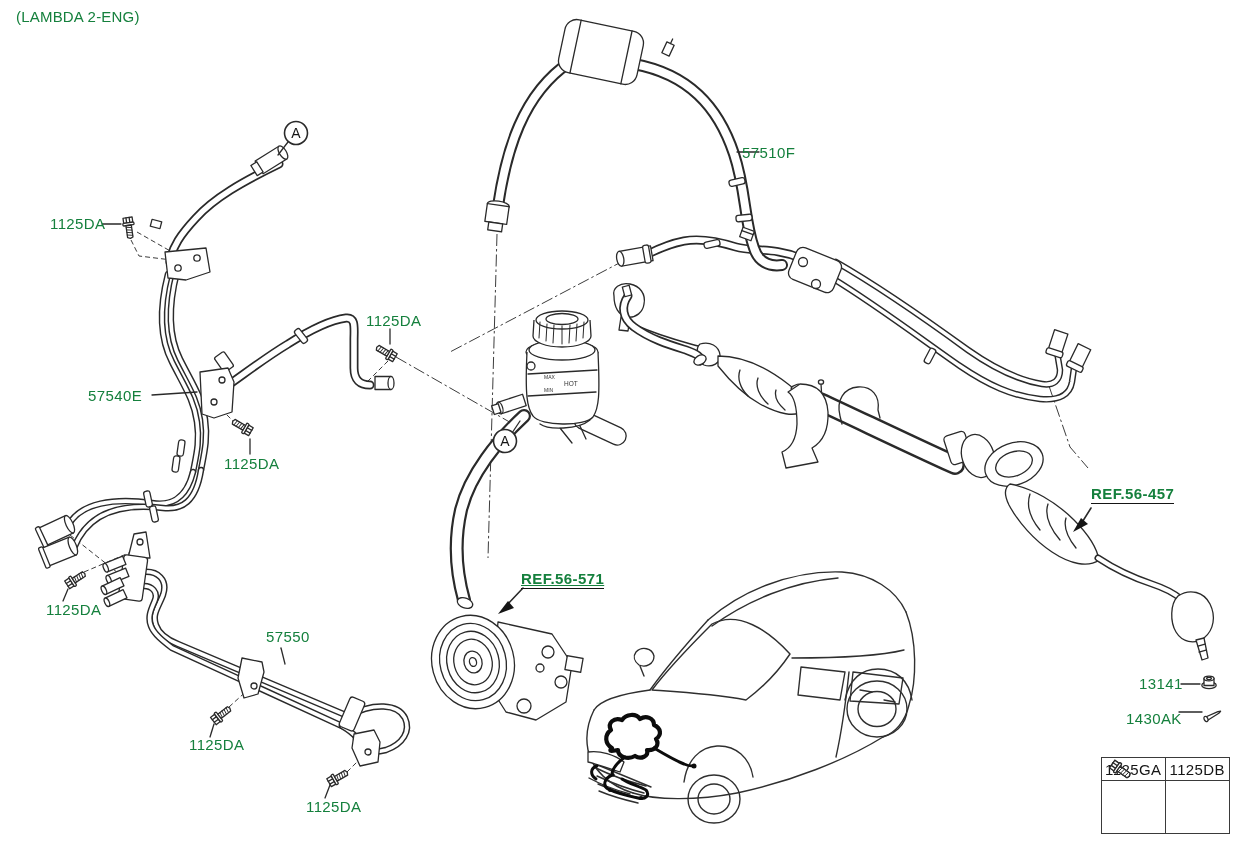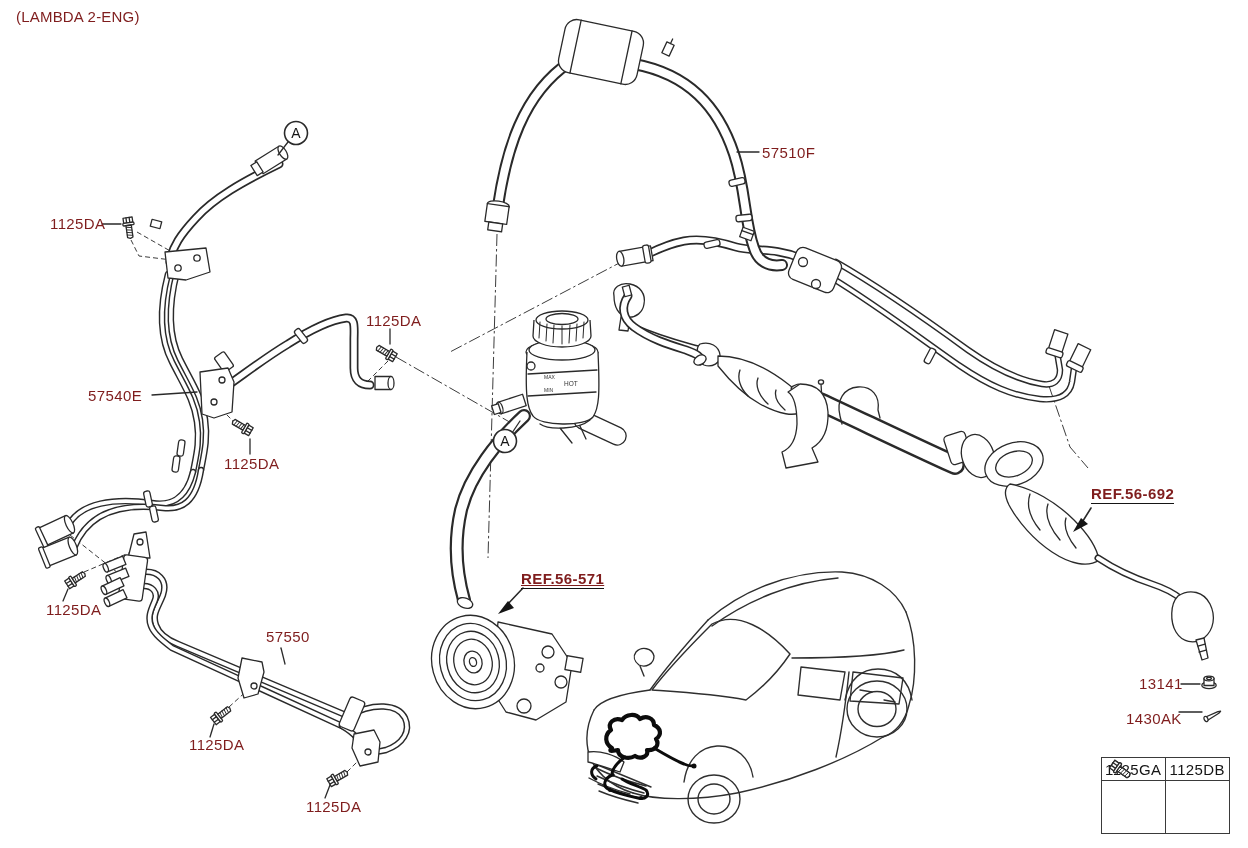--- a/index.html
+++ b/index.html
@@ -1,19 +1,19 @@
 <!DOCTYPE html>
 <html><head>
 <meta charset="utf-8">
 <style>
   html,body{margin:0;padding:0;background:#fff;}
   #stage{position:relative;width:1248px;height:848px;background:#fff;overflow:hidden;
          font-family:"Liberation Sans",sans-serif;}
   svg{position:absolute;left:0;top:0;}
-  .lbl{position:absolute;font:15px/1.15 "Liberation Sans",sans-serif;color:#7f1d1d;
+  .lbl{position:absolute;font:15px/1.15 "Liberation Sans",sans-serif;color:#15803d;
        white-space:nowrap;letter-spacing:.4px;}
   .ttl{font-size:15px;letter-spacing:.2px;}
   .ref{font-weight:700;border-bottom:1.7px solid #151515;padding-bottom:1px;}
   
   .ln{stroke:#2a2a2a;stroke-width:1.3;fill:none;stroke-linecap:round;stroke-linejoin:round;}
   .fw{fill:#fff;stroke:#2a2a2a;stroke-width:1.3;stroke-linejoin:round;}
   .t1o{stroke:#2a2a2a;stroke-width:12;fill:none;stroke-linecap:round;}
   .t1i{stroke:#fff;stroke-width:8;fill:none;stroke-linecap:round;}
   .t2o{stroke:#2a2a2a;stroke-width:9;fill:none;stroke-linecap:round;}
   .t2i{stroke:#fff;stroke-width:5.6;fill:none;stroke-linecap:round;}
@@ -408,26 +408,26 @@
 
 <div class="lbl" style="left:50px;top:215px;">1125DA</div>
 <div class="lbl" style="left:366px;top:312px;">1125DA</div>
 <div class="lbl" style="left:224px;top:455px;">1125DA</div>
 <div class="lbl" style="left:46px;top:601px;">1125DA</div>
 <div class="lbl" style="left:189px;top:736px;">1125DA</div>
 <div class="lbl" style="left:306px;top:798px;">1125DA</div>
 
 <div class="lbl" style="left:88px;top:387px;">57540E</div>
 <div class="lbl" style="left:266px;top:628px;">57550</div>
-<div class="lbl" style="left:762px;top:144px;">57510F</div>
+<div class="lbl" style="left:742px;top:144px;">57510F</div>
 <div class="lbl" style="left:1139px;top:675px;">13141</div>
 <div class="lbl" style="left:1126px;top:710px;">1430AK</div>
 
 <div class="lbl ref" style="left:521px;top:570px;text-decoration:underline;">REF.56-571</div>
-<div class="lbl ref" style="left:1091px;top:485px;">REF.56-692</div>
+<div class="lbl ref" style="left:1091px;top:485px;">REF.56-457</div>
 
 <div class="ftable">
   <div class="ft-h ft-hl">1125GA</div>
   <div class="ft-h">1125DB</div>
   <div class="ft-c ft-cl">
     <svg width="44" height="32" viewBox="-22 -16 44 32">
       <use href="#bolt-sym" transform="translate(-9,-8) rotate(35)"></use>
     </svg>
   </div>
   <div class="ft-c">

